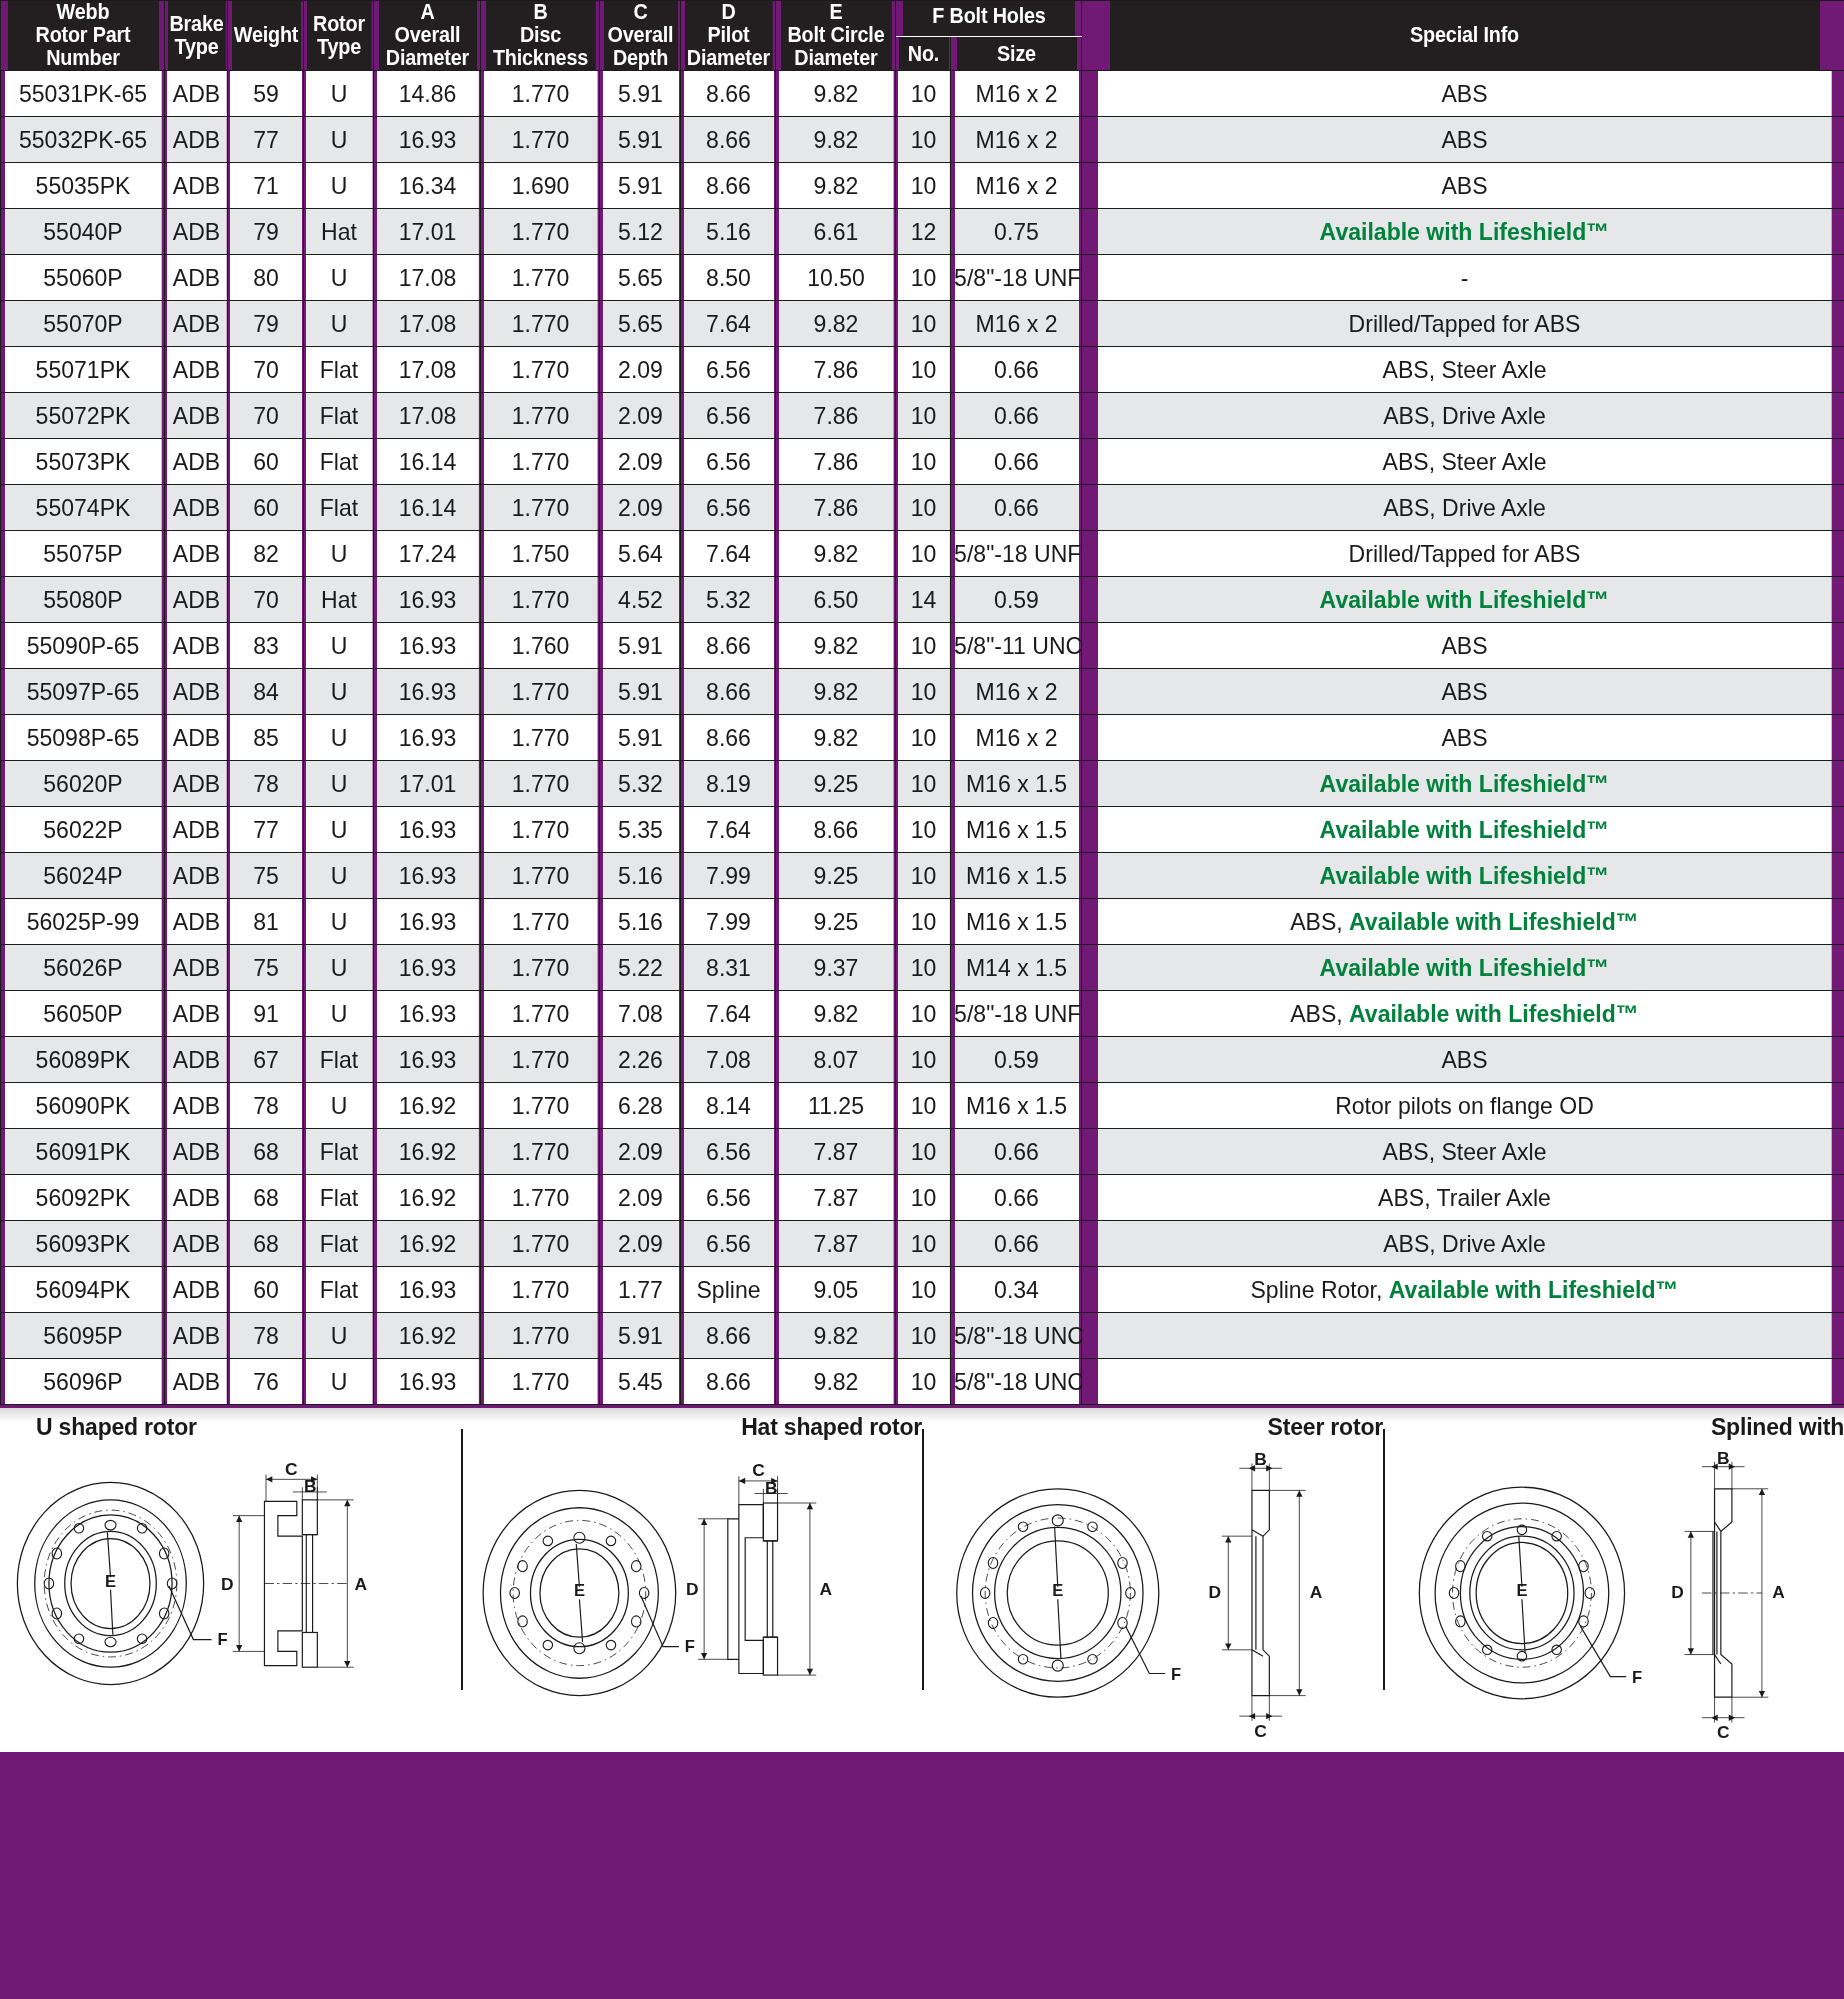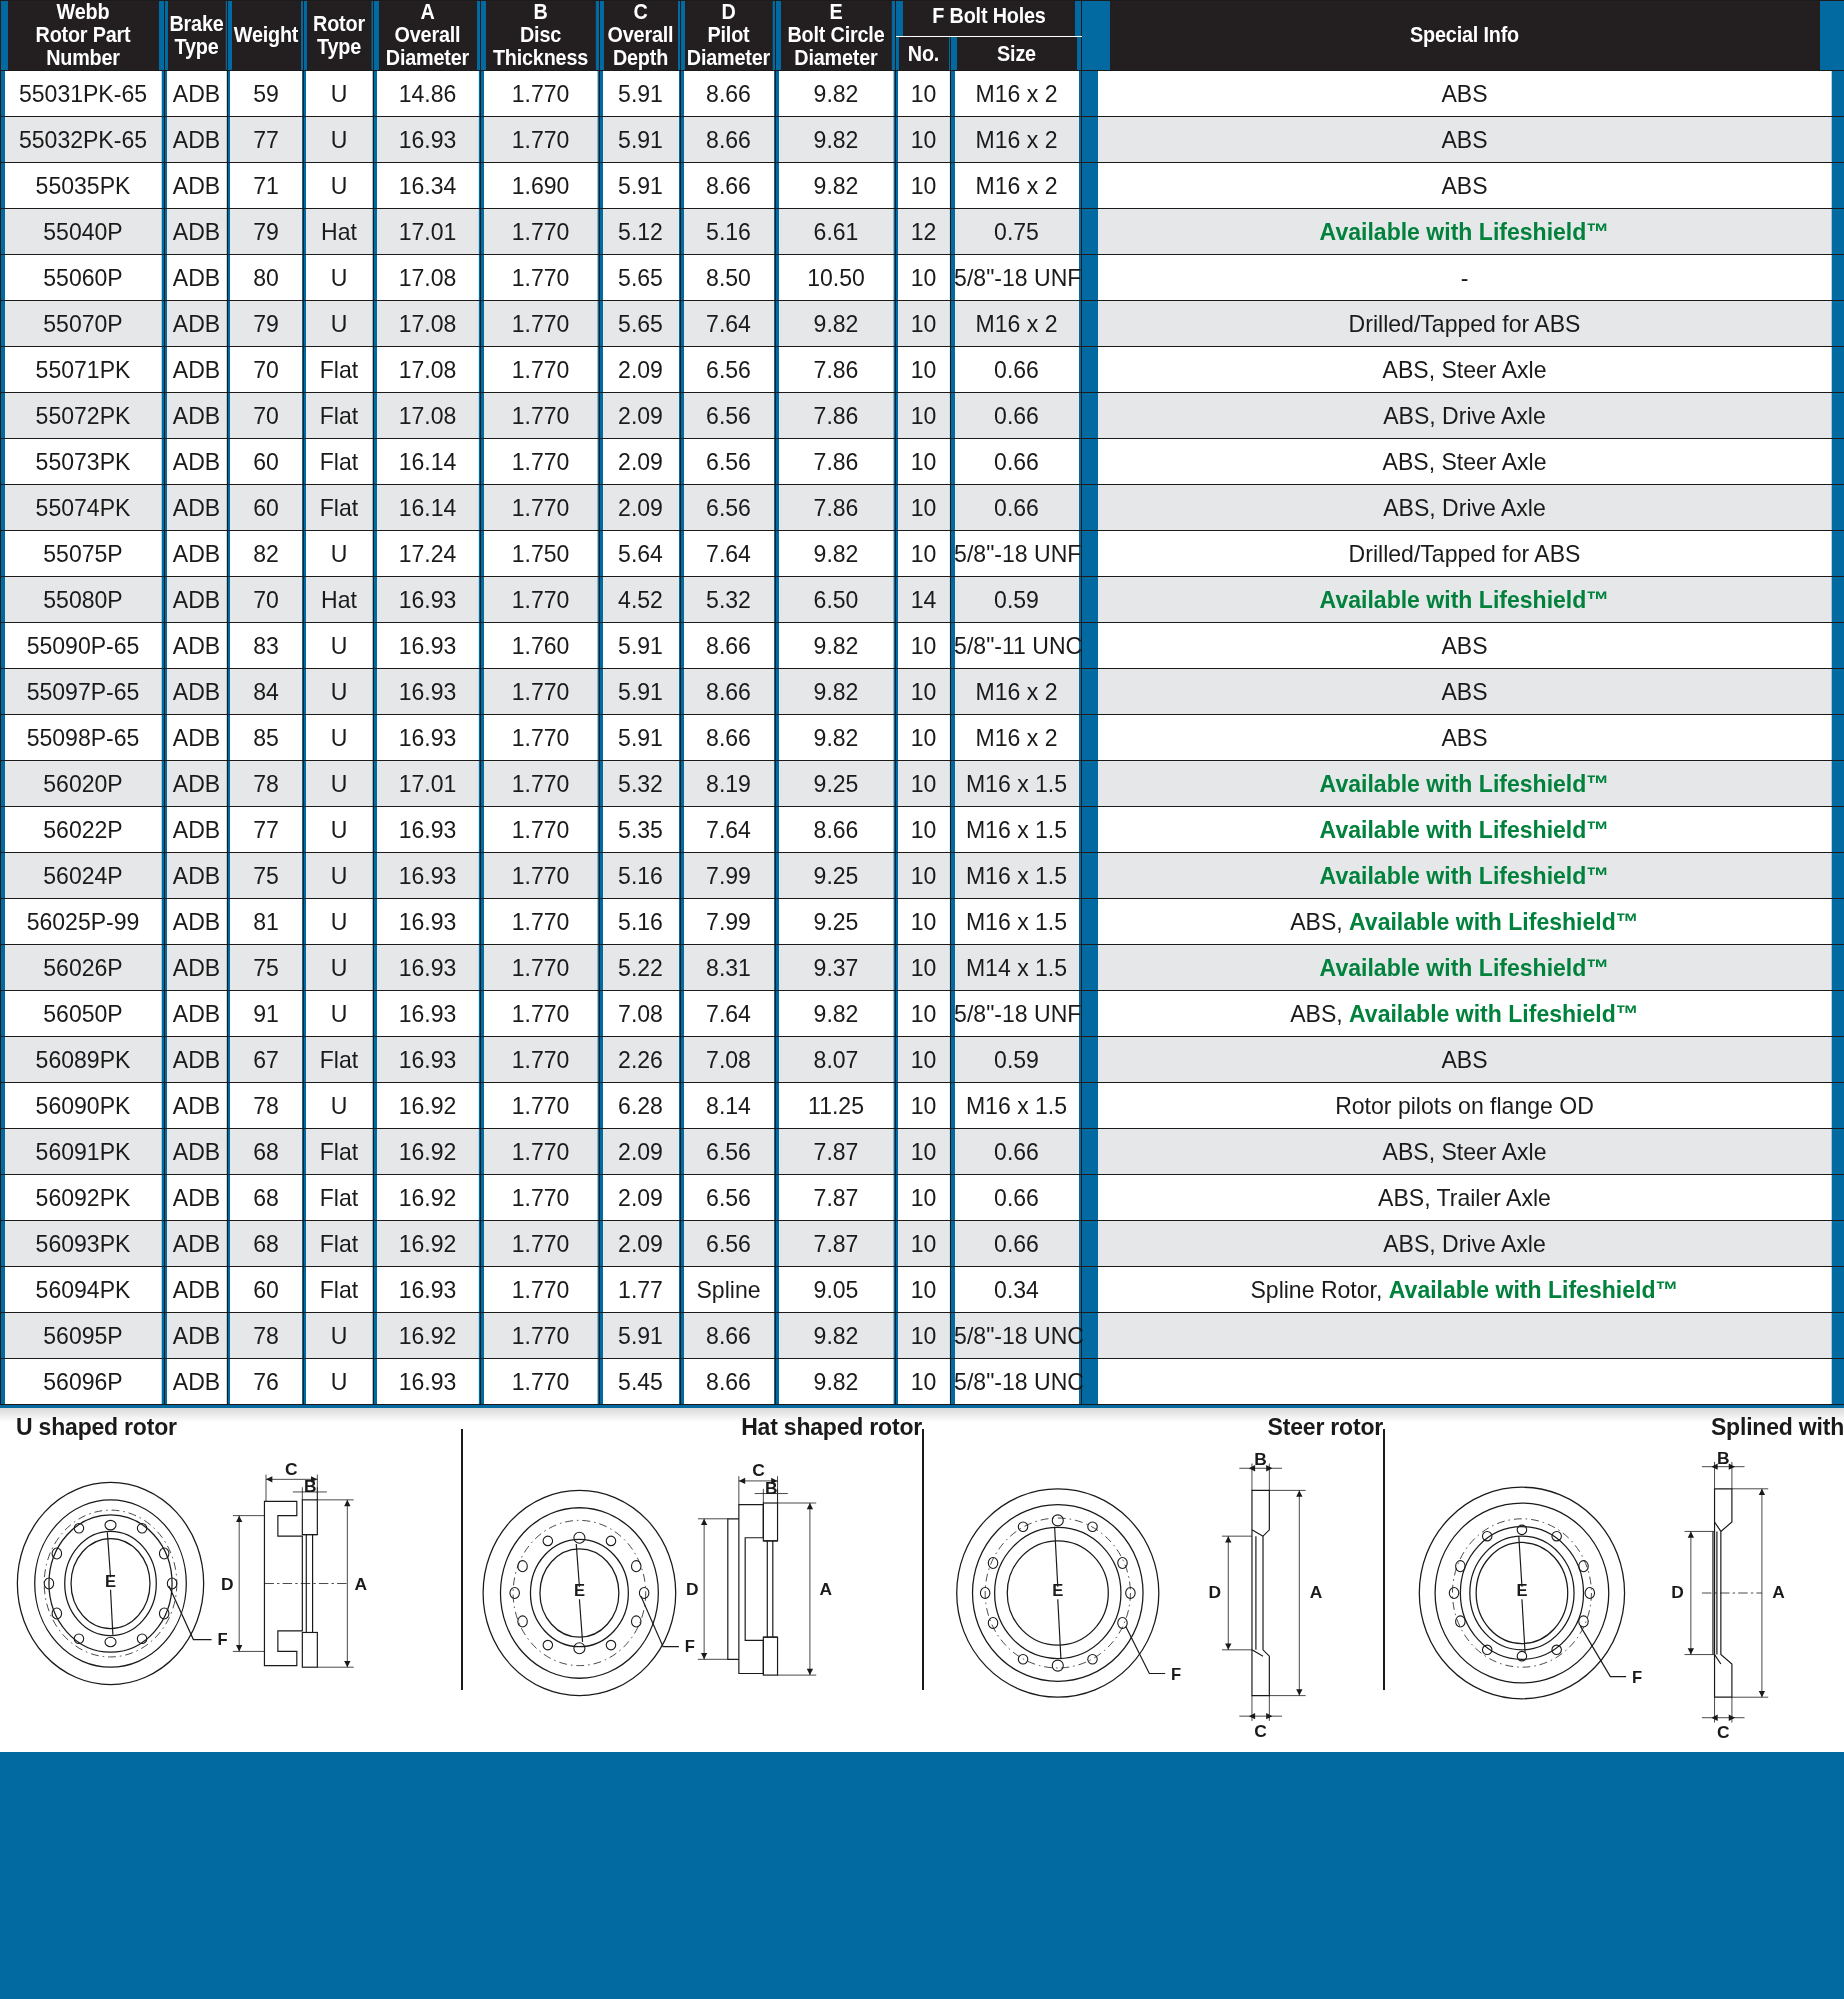--- a/index.html
+++ b/index.html
@@ -1,21 +1,21 @@
 <!DOCTYPE html>
 <html style="font-size:12.6px"><head>
 <meta charset="utf-8">
 <style>
   html,body{margin:0;padding:0;background:#ffffff;}
   body{
     width:1844px;
     font-family:"Liberation Sans","DejaVu Sans",sans-serif;
     -webkit-font-smoothing:antialiased;
   }
-  #root{width:1844px;height:2000px;position:relative;overflow:hidden;background:#0369a1;}
+  #root{width:1844px;height:2000px;position:relative;overflow:hidden;background:#701a75;}
 
   
   table.spec{
     border-collapse:collapse;
     table-layout:fixed;
     width:1844px;
     margin:0;
   }
   table.spec th, table.spec td{
     border:1.6px solid #1b1b1b;
@@ -108,21 +108,21 @@
   .figtitle{
     position:absolute;
     top:6.3px;
     width:100%;
     text-align:right;
     font-size:23px;
     font-weight:bold;
     color:#1a1a1a;
     letter-spacing:-0.2px;
   }
-  .figtitle.left{text-align:left;padding-left:16px;width:auto;}
+  .figtitle.left{text-align:left;padding-left:36px;width:auto;}
   .figsvg{position:absolute;top:27px;left:0;width:100%;height:316px;}
   .gradtop{
     position:absolute;left:0;top:0;width:1844px;height:14.2px;
     background:linear-gradient(to bottom,#d9d9d9,#ffffff);
   }
 </style>
 </head>
 <body>
 
 <div id="root">

